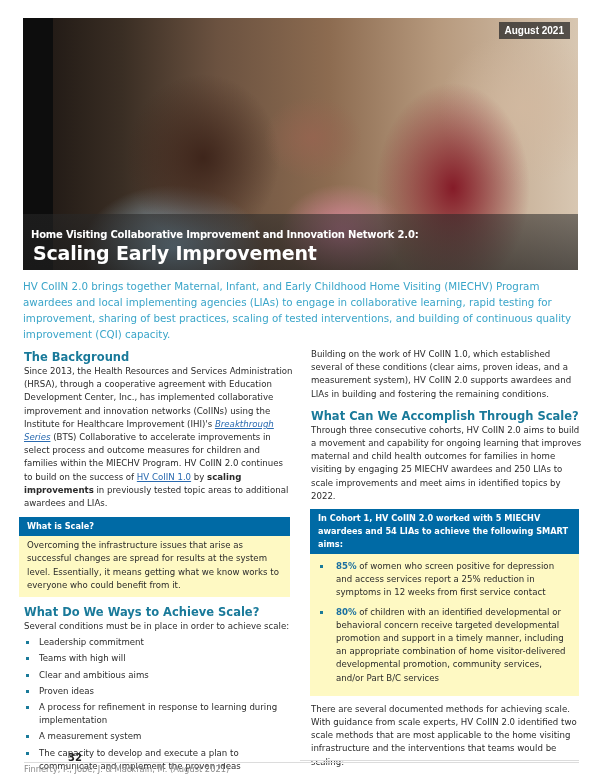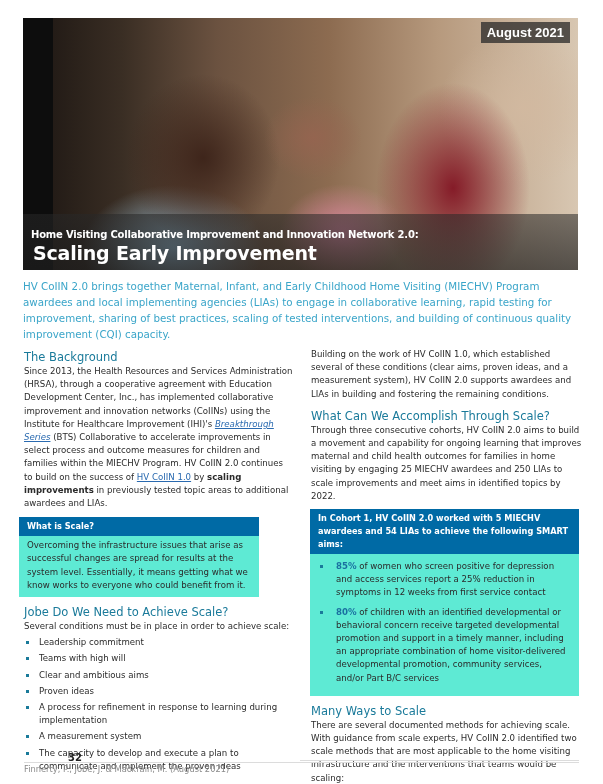--- a/index.html
+++ b/index.html
@@ -16,21 +16,21 @@
       radial-gradient(ellipse 90px 70px at 320px 215px, rgba(230,140,170,0.9), transparent 70%),
       radial-gradient(ellipse 110px 120px at 180px 140px, rgba(60,35,25,0.95), transparent 70%),
       radial-gradient(ellipse 130px 90px at 150px 230px, rgba(150,190,215,0.95), transparent 70%),
       radial-gradient(ellipse 120px 110px at 500px 90px, rgba(210,185,160,0.9), transparent 70%),
       linear-gradient(90deg, #1a1411 0%, #3a2e24 18%, #6b5240 35%, #8c6b50 55%, #b79a7e 75%, #d8c7b2 100%);
   }
   .hero-leftbar { position: absolute; left: 0; top: 0; width: 30px; height: 100%; background: #0d0d0d; }
   .date-badge {
     position: absolute; right: 8px; top: 4px;
     background: rgba(40,40,40,0.75); color: #fff;
-    font-family: "Liberation Sans", sans-serif; font-weight: bold; font-size: 13px;
+    font-family: "Liberation Sans", sans-serif; font-weight: bold; font-size: 10px;
     padding: 3px 6px;
   }
   .hero-band {
     position: absolute; left: 0; bottom: 0; width: 100%; height: 56px;
     background: linear-gradient(180deg, rgba(40,40,40,0.55), rgba(30,30,30,0.7));
   }
   .hero-title {
     position: absolute; left: 8px; bottom: 30px; color: #fff;
     font-family: "DejaVu Sans", sans-serif; font-weight: bold; font-size: 10px;
     letter-spacing: -0.2px; white-space: nowrap;
@@ -41,32 +41,32 @@
     letter-spacing: -0.2px; white-space: nowrap;
   }
   .intro {
     position: absolute; left: 23px; top: 278px; width: 560px;
     color: #3aa5c9; font-size: 10.3px; line-height: 16px;
   }
   .col { position: absolute; font-size: 8.6px; line-height: 13.2px; color: #2b2b2b; }
   .col-left { left: 24px; top: 349px; width: 270px; }
   .col-right { left: 311px; top: 348px; width: 272px; }
   h2 {
-    margin: 0; color: #1a7a9a; font-family: "DejaVu Sans", sans-serif; font-weight: normal;
+    margin: 0; color: #1a7a9a; font-family: "DejaVu Sans", sans-serif; font-weight: bold;
     font-size: 11.5px; line-height: 16px;
   }
   p { margin: 0; }
   a { color: #2a6ab0; text-decoration: underline; }
   .italic-link { font-style: italic; }
   .box-head {
     background: #006aa5; color: #fff; font-weight: bold; font-size: 8.2px;
     padding: 4px 8px; line-height: 11px;
   }
-  .box-body { background: #5eead4; padding: 3px 10px 5px 8px; }
-  .callout-left { margin-left: -5px; width: 240px; margin-top: 7px; border-radius: 25px; }
+  .box-body { background: #fef9c3; padding: 3px 10px 5px 8px; }
+  .callout-left { margin-left: -5px; width: 271px; margin-top: 7px; border-radius: 25px; }
   .callout-right { margin-left: -1px; width: 269px; margin-top: 6px; }
   .callout-right .box-head { line-height: 13px; padding: 3px 8px 3px 8px; }
   ul.bullets { list-style: none; margin: 3px 0 0 0; padding: 0; }
   ul.bullets li { position: relative; padding-left: 15px; margin-bottom: 3px; }
   ul.bullets li::before {
     content: ""; position: absolute; left: 2px; top: 5px; width: 3px; height: 3px; background: #1a7a9a;
   }
   .box-body ul.bullets li { margin-bottom: 6px; padding-left: 18px; }
   .pct { color: #1a6fa0; font-weight: bold; }
   .sp { height: 7px; }
@@ -95,21 +95,21 @@
 <div class="col col-left">
   <h2>The Background</h2>
   <p><span>Since 2013, the Health Resources and Services Administration (HRSA), through a cooperative agreement with Education Development Center, Inc., has implemented collaborative improvement and innovation networks (CoIINs) using the Institute for Healthcare Improvement (IHI)'s </span><a class="italic-link">Breakthrough Series</a><span> (BTS) Collaborative to accelerate improvements in select process and outcome measures for children and families within the MIECHV Program. HV CoIIN 2.0 continues to build on the success of </span><a>HV CoIIN 1.0</a><span> by </span><b>scaling improvements</b><span> in previously tested topic areas to additional awardees and LIAs.</span></p>
 
   <div class="callout-left">
     <div class="box-head">What is Scale?</div>
     <div class="box-body">Overcoming the infrastructure issues that arise as successful changes are spread for results at the system level. Essentially, it means getting what we know works to everyone who could benefit from it.</div>
   </div>
 
   <div class="sp"></div>
-  <h2>Jobe Do We Need to Achieve Scale?</h2>
+  <h2>What Do We Ways to Achieve Scale?</h2>
   <p>Several conditions must be in place in order to achieve scale:</p>
   <ul class="bullets">
     <li>Leadership commitment</li>
     <li>Teams with high will</li>
     <li>Clear and ambitious aims</li>
     <li>Proven ideas</li>
     <li>A process for refinement in response to learning during implementation</li>
     <li>A measurement system</li>
     <li>The capacity to develop and execute a plan to communicate and implement the proven ideas</li>
   </ul>
@@ -125,21 +125,20 @@
     <div class="box-head">In Cohort 1, HV CoIIN 2.0 worked with 5 MIECHV awardees and 54 LIAs to achieve the following SMART aims:</div>
     <div class="box-body">
       <ul class="bullets">
         <li><span class="pct">85%</span><span> of women who screen positive for depression and access services report a 25% reduction in symptoms in 12 weeks from first service contact</span></li>
         <li><span class="pct">80%</span><span> of children with an identified developmental or behavioral concern receive targeted developmental promotion and support in a timely manner, including an appropriate combination of home visitor-delivered developmental promotion, community services, and/or Part B/C services</span></li>
       </ul>
     </div>
   </div>
 
   <div class="sp"></div>
-  <h2>Many Ways to Scale</h2>
   <p>There are several documented methods for achieving scale. With guidance from scale experts, HV CoIIN 2.0 identified two scale methods that are most applicable to the home visiting infrastructure and the interventions that teams would be scaling:</p>
 
 </div>
 
 <div class="footer-rule-right"></div>
 <div class="page-num">32</div>
 <div class="footer-rule"></div>
 <div class="footer-text">Finnerty, P., Jobe, J. &amp; Mackrain, M. (August 2021)</div>
 
 </body></html>

